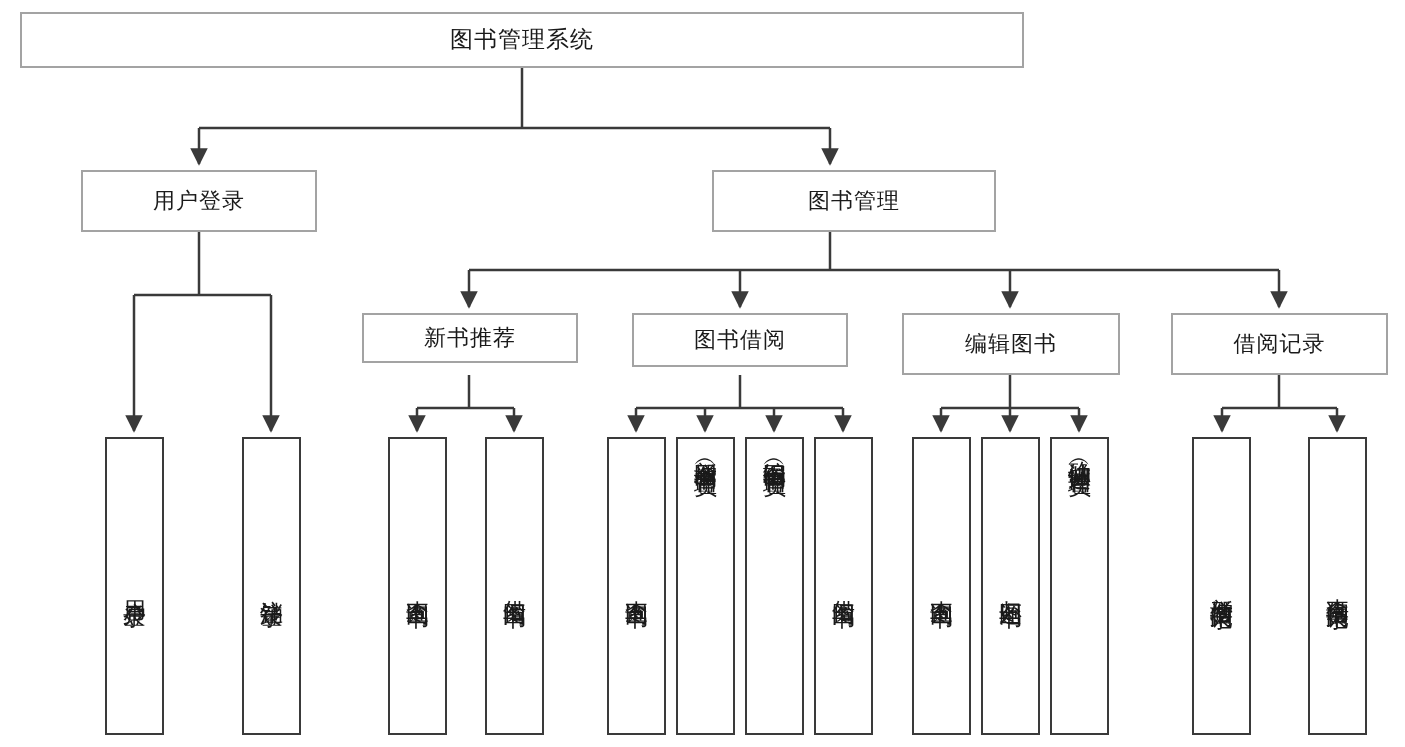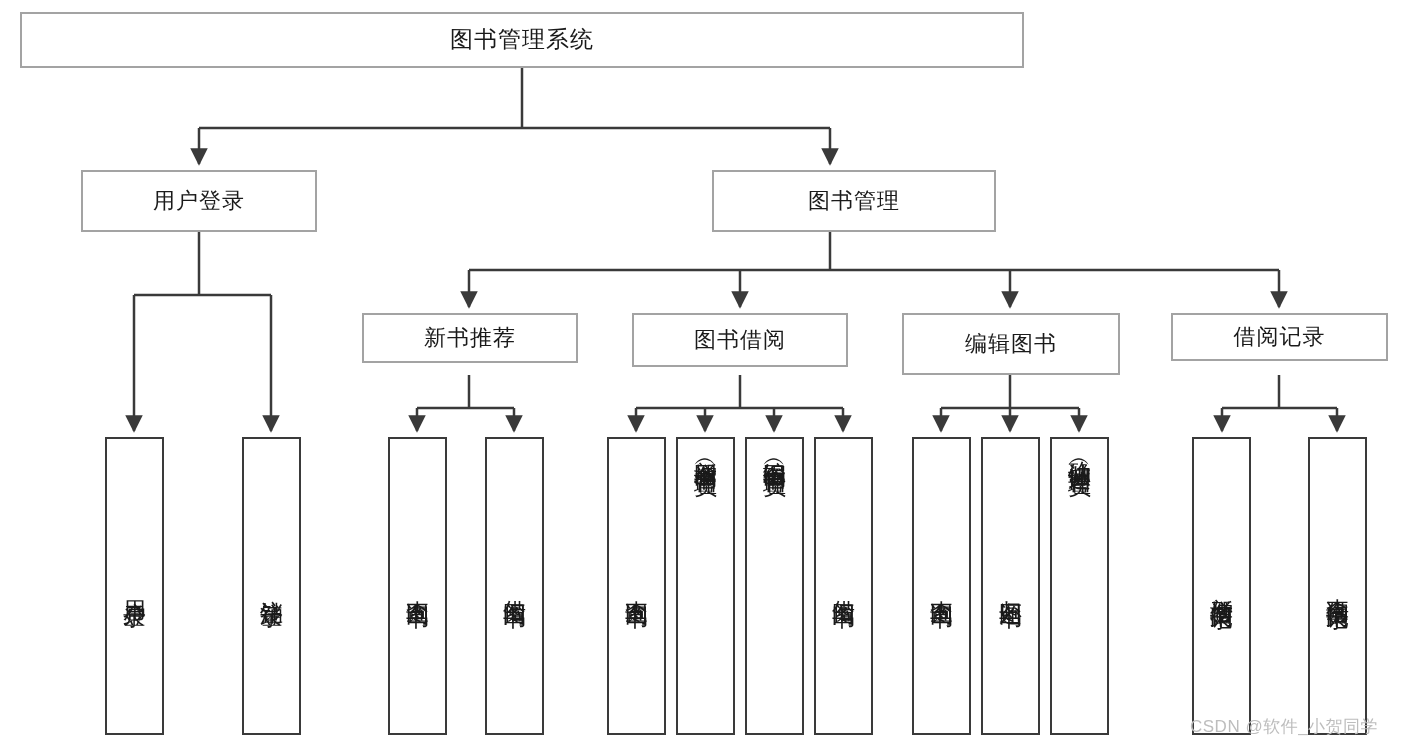--- a/index.html
+++ b/index.html
@@ -146,21 +146,21 @@
 
   <div class="node horiz" style="left:362px; top:313px; width:216px; height:50px;">
     <span>新书推荐</span>
   </div>
   <div class="node horiz" style="left:632px; top:313px; width:216px; height:54px;">
     <span>图书借阅</span>
   </div>
   <div class="node horiz" style="left:902px; top:313px; width:218px; height:62px;">
     <span>编辑图书</span>
   </div>
-  <div class="node horiz" style="left:1171px; top:313px; width:217px; height:48px;">
+  <div class="node horiz" style="left:1171px; top:313px; width:217px; height:62px;">
     <span>借阅记录</span>
   </div>
 
   <div class="leaf center" style="left:105px; top:437px; width:59px; height:298px;">
     <span class="vtext">用户登录</span>
   </div>
   <div class="leaf center" style="left:242px; top:437px; width:59px; height:298px;">
     <span class="vtext">注销登录</span>
   </div>
 
@@ -194,15 +194,14 @@
     <span class="vtext">确认归还（管理员）</span>
   </div>
 
   <div class="leaf center" style="left:1192px; top:437px; width:59px; height:298px;">
     <span class="vtext">新增借阅记录</span>
   </div>
   <div class="leaf center" style="left:1308px; top:437px; width:59px; height:298px;">
     <span class="vtext">查询借阅记录</span>
   </div>
 
-  <div class="watermark" style="left:1190px; top:715px;">CSDN @软件_小贺同学</div>
 
 </div>
 
 </body></html>

